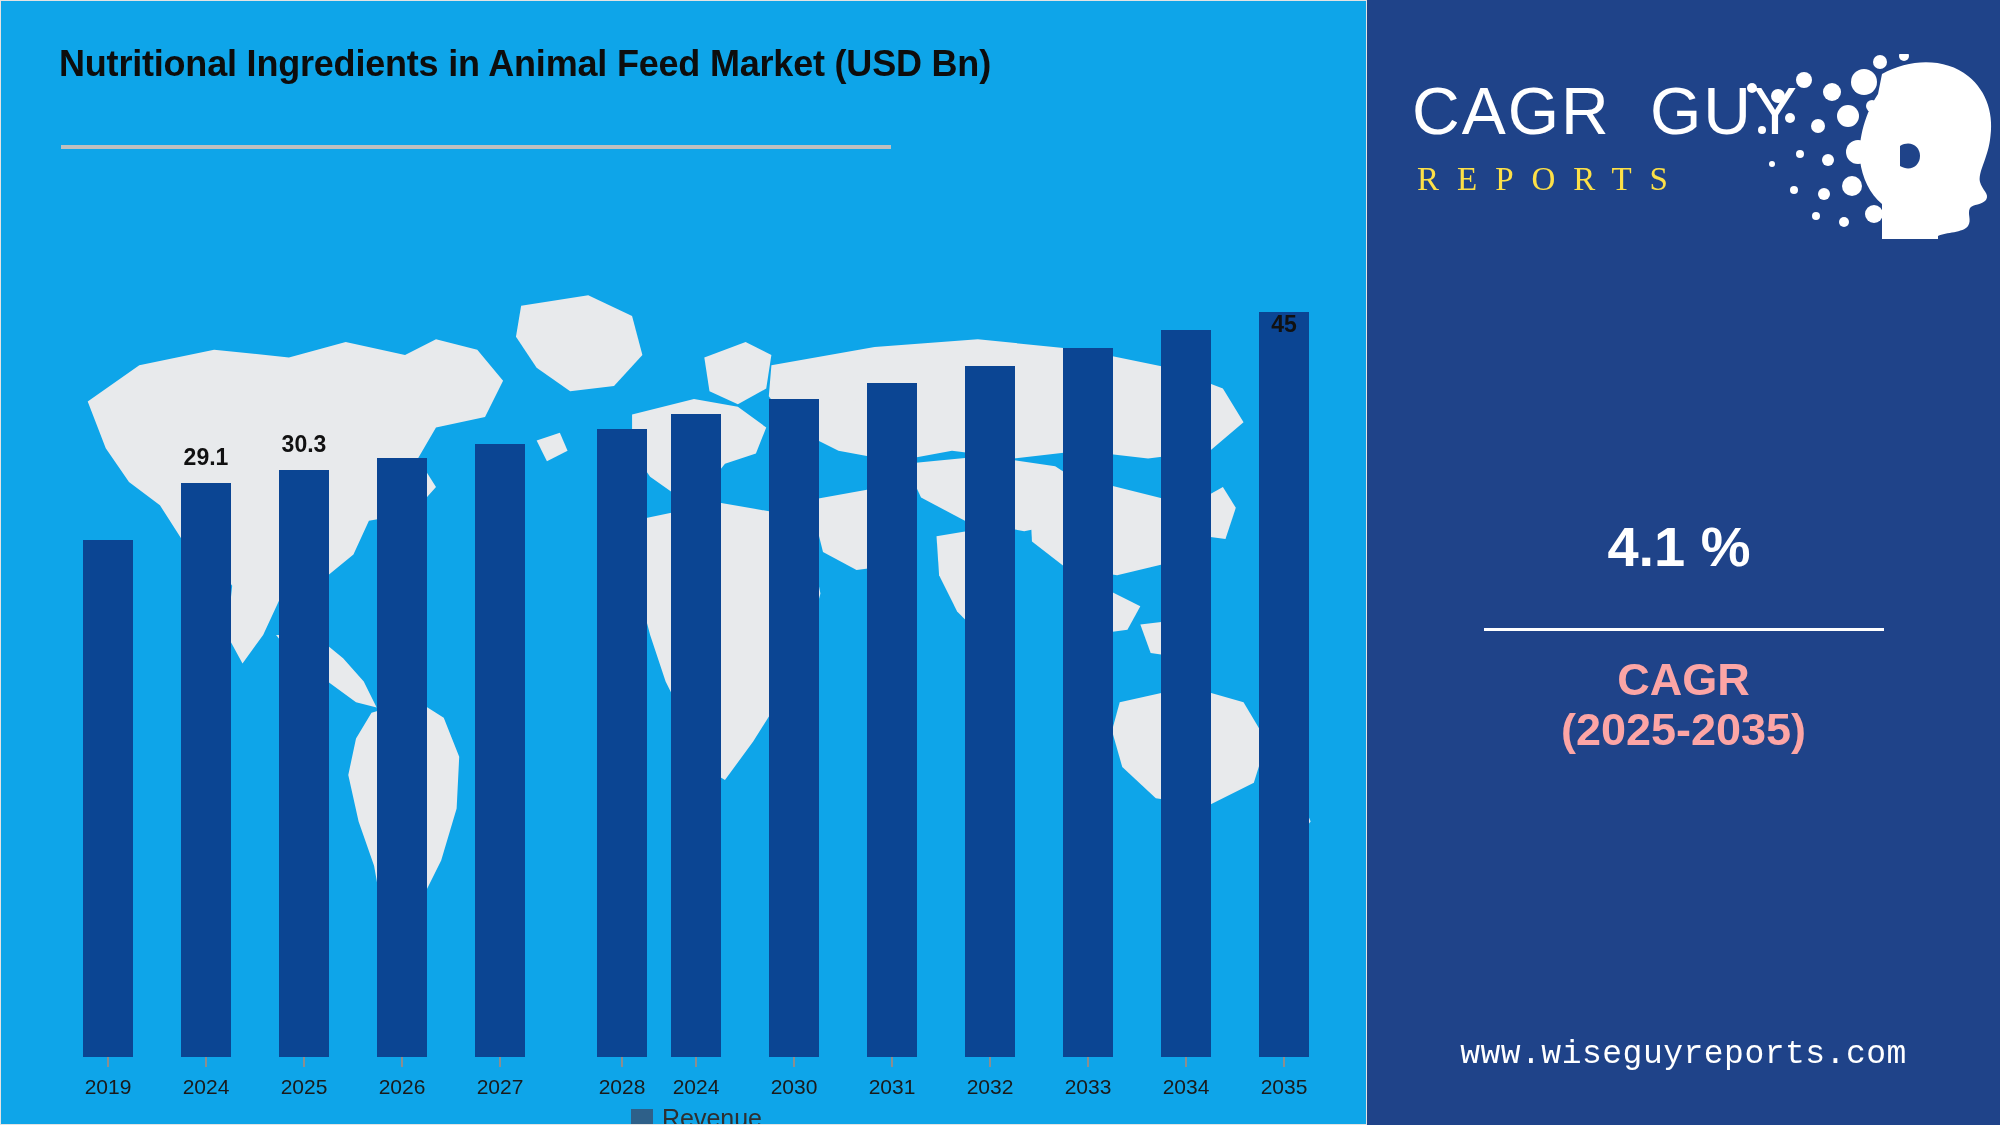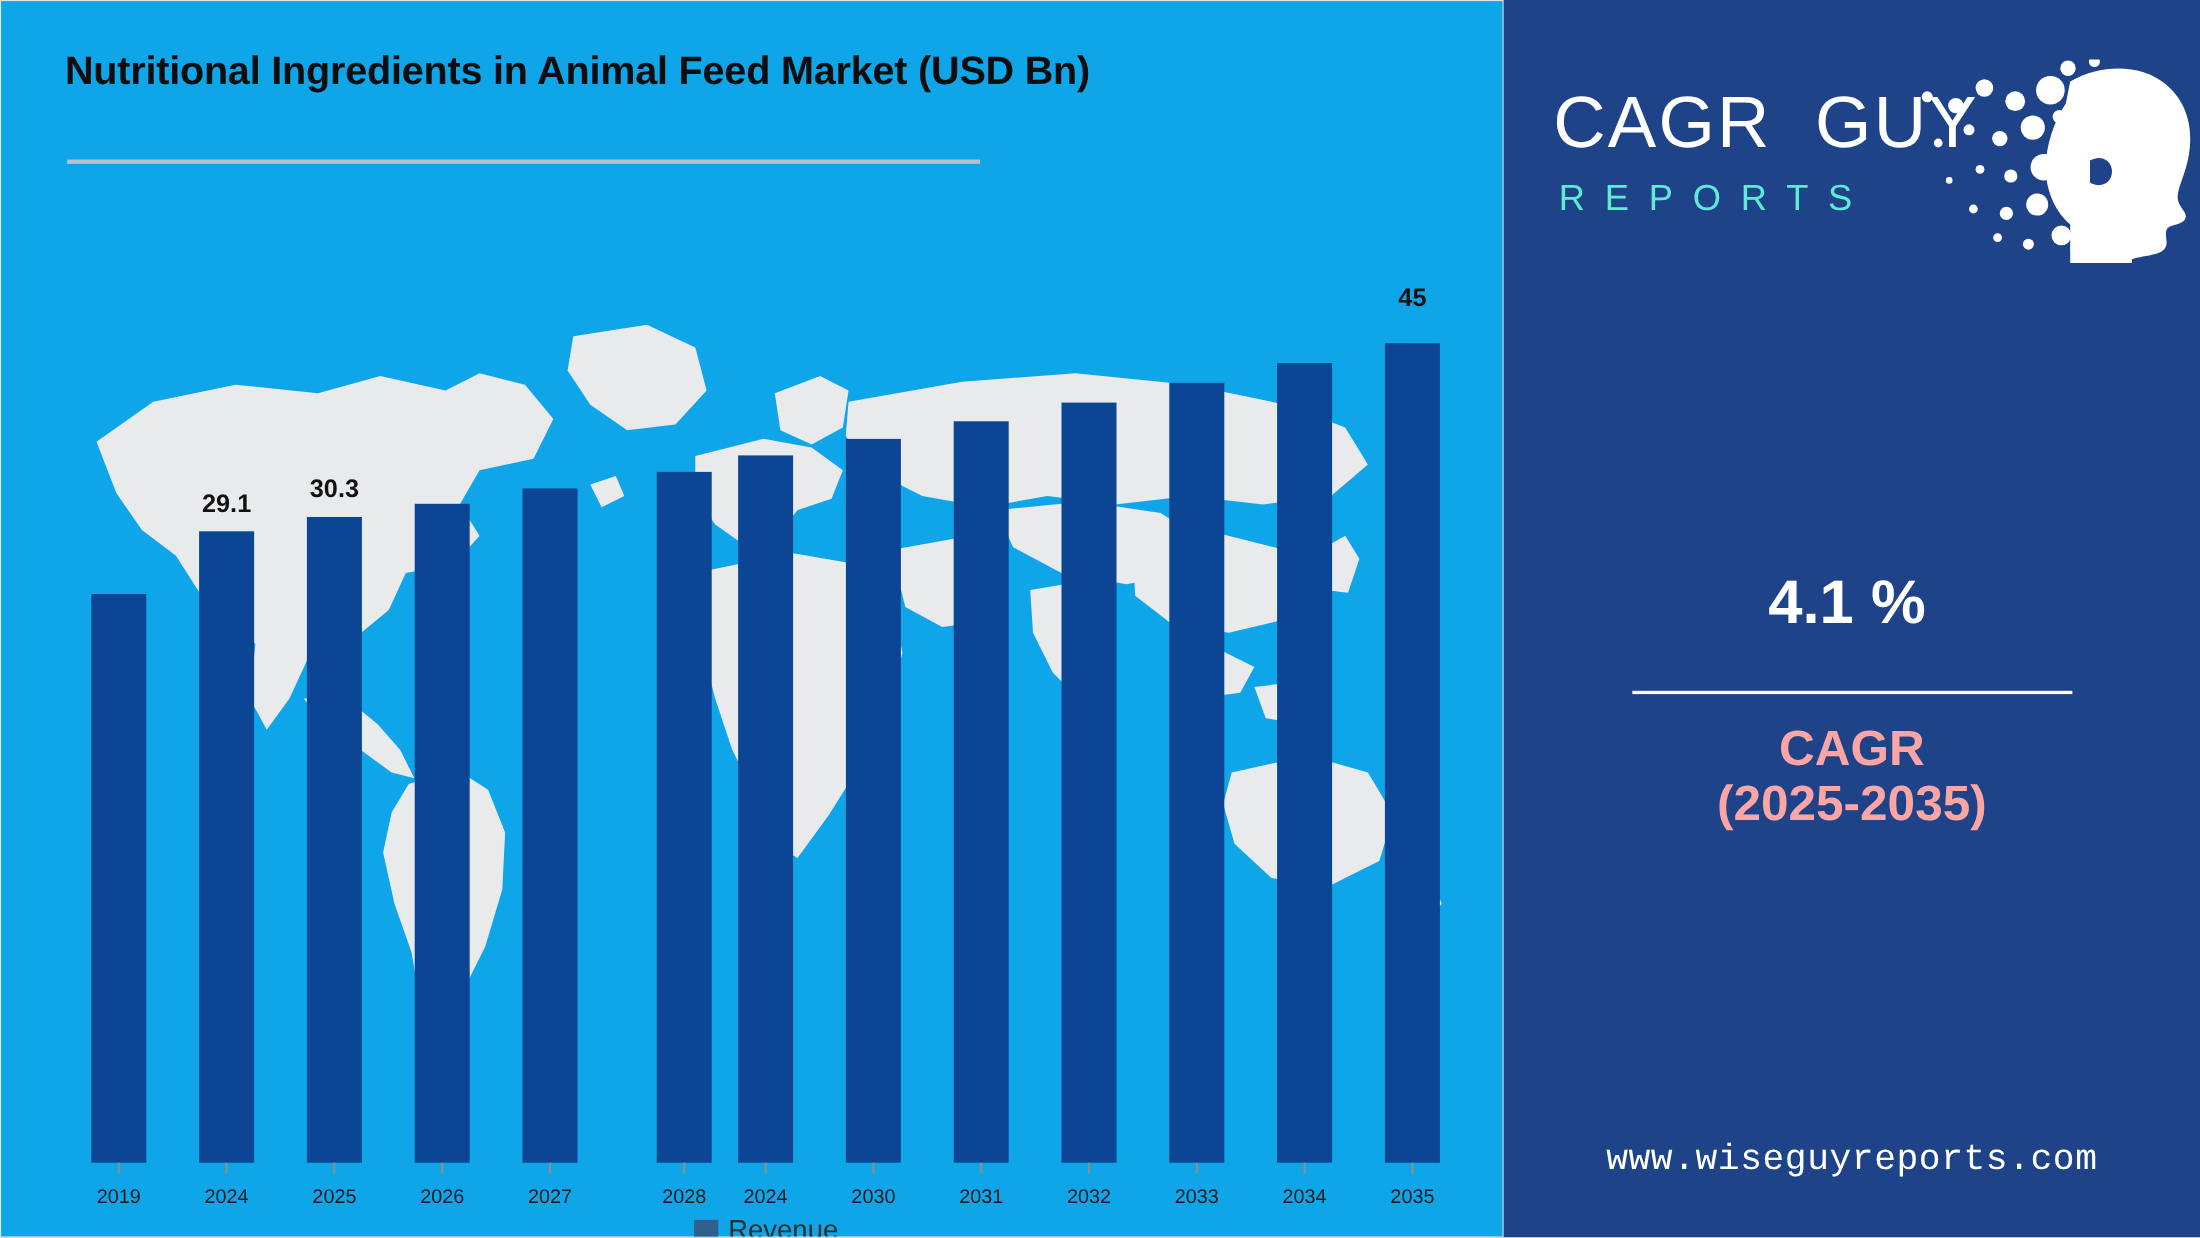--- a/index.html
+++ b/index.html
@@ -109,21 +109,21 @@
     width: 2px;
     height: 10px;
     background: #8d8d8d;
   }
   .tick-label {
     position: absolute;
     left: 0;
     bottom: -42px;
     width: 98px;
     text-align: center;
-    font-size: 18px;
+    font-size: 21px;
     color: #1a1a1a;
     white-space: nowrap;
   }
 
   
   #legend {
     position: absolute;
     left: 0;
     bottom: -76px;
     width: 1275px;
@@ -167,24 +167,25 @@
     letter-spacing: 2px;
     line-height: 1;
     font-family: "Liberation Sans", sans-serif;
   }
   #logo-wise { left: 35px; top: 16px; }
   #logo-guy  { left: 273px; top: 16px; }
   #logo-reports {
     position: absolute;
     left: 40px;
     top: 101px;
-    color: #5eead4;
+    color: #fde047;
     font-size: 33px;
     letter-spacing: 18px;
     line-height: 1;
+    font-family: Liberation Serif, serif;
   }
   #logo-head {
     position: absolute;
     left: 355px;
     top: -8px;
     width: 280px;
     height: 185px;
   }
 
   #cagr-value {
@@ -358,21 +359,21 @@
         </div>
 
         <div class="bar-slot" style="left:1078px;">
           <div class="bar" style="height:727px;"></div>
           <div class="tick"></div>
           <div class="tick-label">2034</div>
         </div>
 
         <div class="bar-slot" style="left:1176px;">
           <div class="bar" style="height:745px;"></div>
-          <div class="bar-label" style="bottom:773px;">45</div>
+          <div class="bar-label" style="bottom:719px;">45</div>
           <div class="tick"></div>
           <div class="tick-label">2035</div>
         </div>
 
       </div>
 
       <div id="legend">
         <span id="legend-swatch"></span>
         <span id="legend-label">Revenue</span>
       </div>

